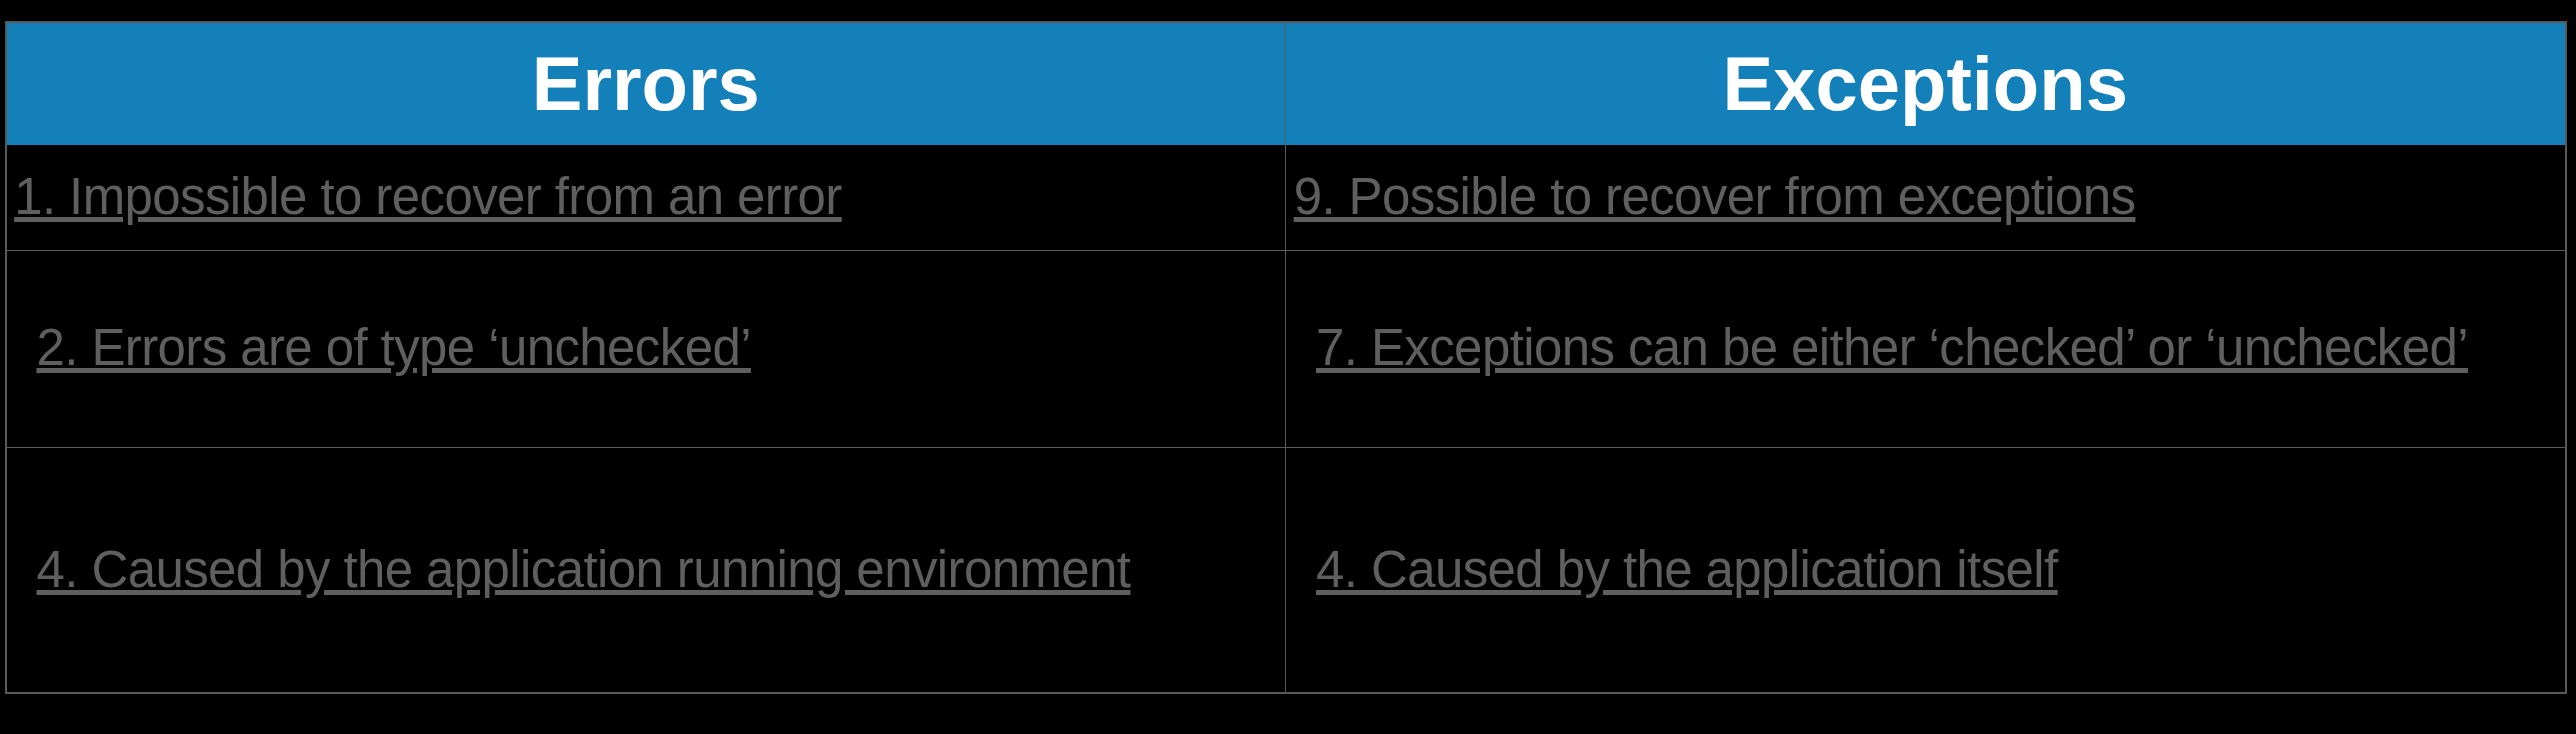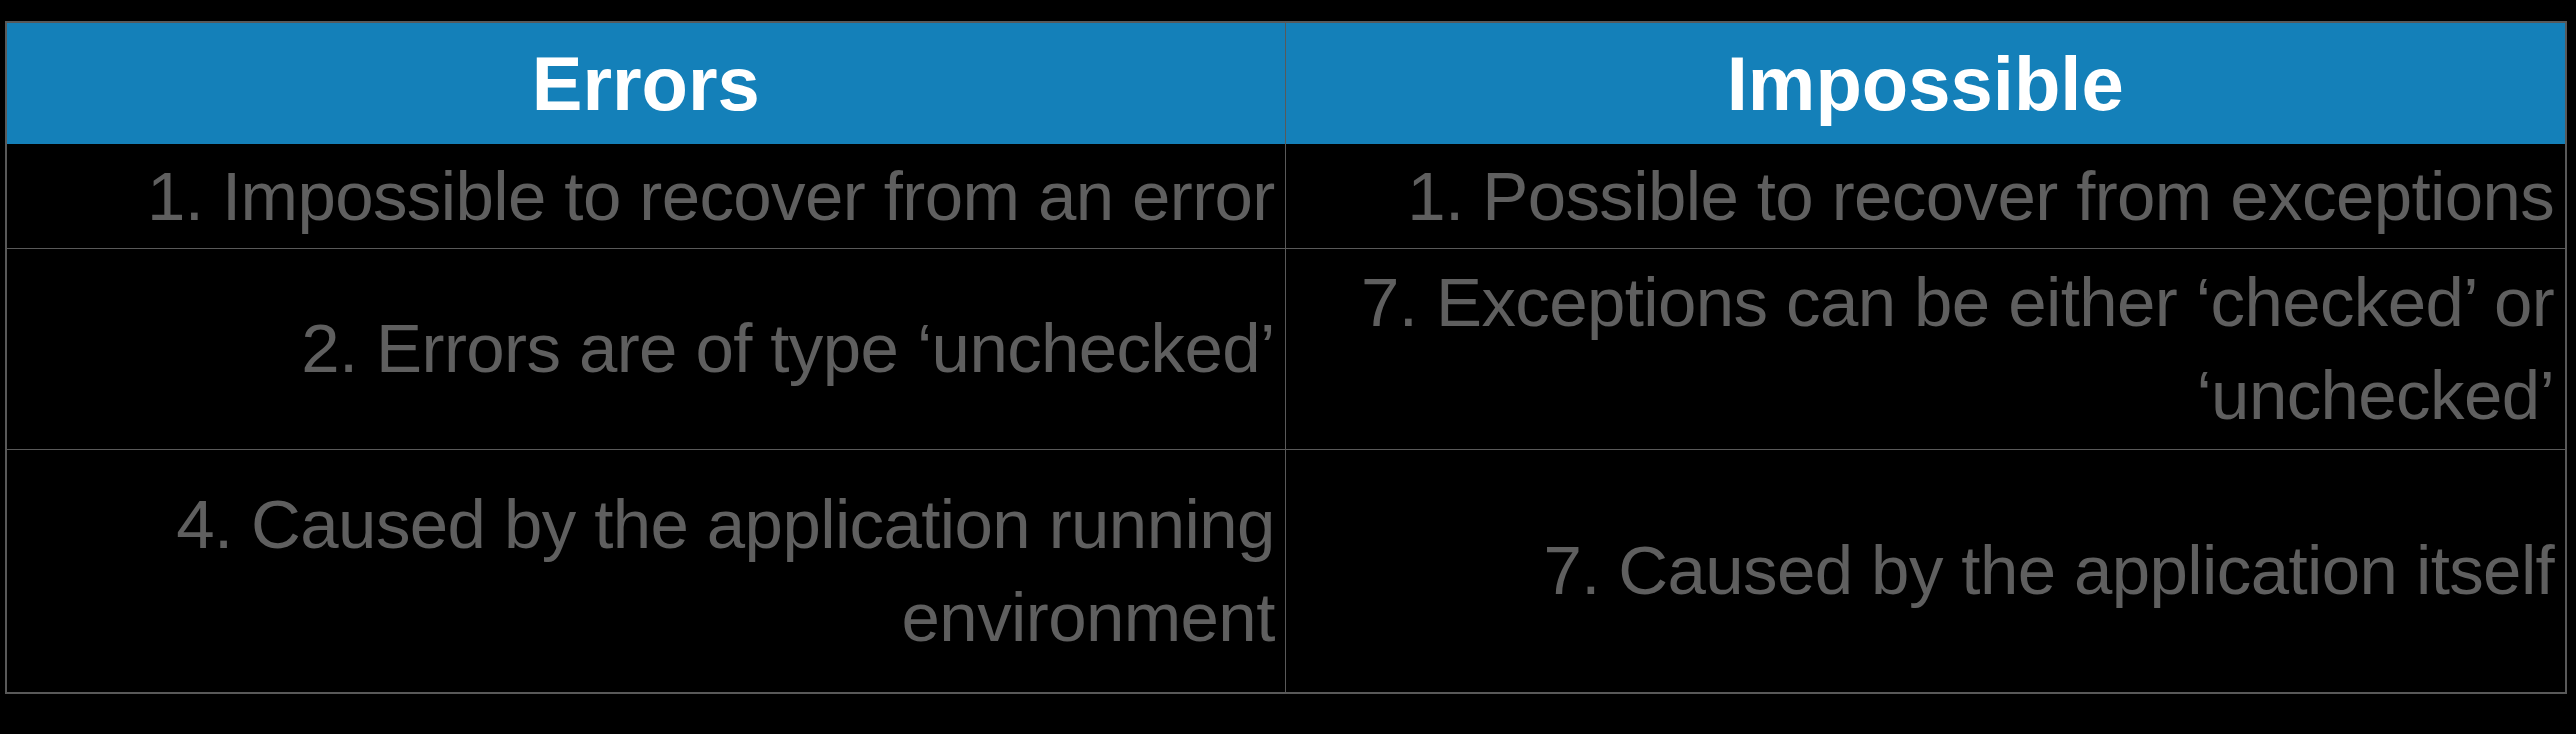--- a/index.html
+++ b/index.html
@@ -51,55 +51,56 @@
     background: var(--header-bg);
     color: var(--header-text);
     font-size: 76px;
     font-weight: bold;
     text-align: center;
     vertical-align: middle;
     height: 114px;
   }
   td {
     color: var(--body-text);
-    font-size: 69px;
+    font-size: 51px;
     line-height: 1.35;
     letter-spacing: -0.6px;
-    text-align: right;
+    text-align: left;
     vertical-align: middle;
     padding: 0 10.3px 0 7.7px;
     background: var(--body-bg);
+    text-decoration: underline;
   }
   tr.row-1 { height: 98px; }
   tr.row-2 { height: 183px; }
   tr.row-3 { height: 97px; }
   tr.row-4 { height: 228px; border-radius: 19px; }
 </style>
 </head>
 <body>
 
 <div class="slide">
   <table class="compare">
     <colgroup>
       <col style="width:50%">
       <col style="width:50%">
     </colgroup>
     <tbody>
         <tr class="header-row">
       <th>Errors</th>
-      <th>Impossible</th>
+      <th>Exceptions</th>
     </tr>
     <tr class="body-row row-1">
       <td>1. Impossible to recover from an error</td>
-      <td>1. Possible to recover from exceptions</td>
+      <td>9. Possible to recover from exceptions</td>
     </tr>
     <tr class="body-row row-2">
       <td>2. Errors are of type ‘unchecked’</td>
       <td>7. Exceptions can be either ‘checked’ or ‘unchecked’</td>
     </tr>
     <tr class="body-row row-4">
       <td>4. Caused by the application running environment</td>
-      <td>7. Caused by the application itself</td>
+      <td>4. Caused by the application itself</td>
     </tr>
   </tbody>
     </table>
 </div>
 
 
 </body></html>

